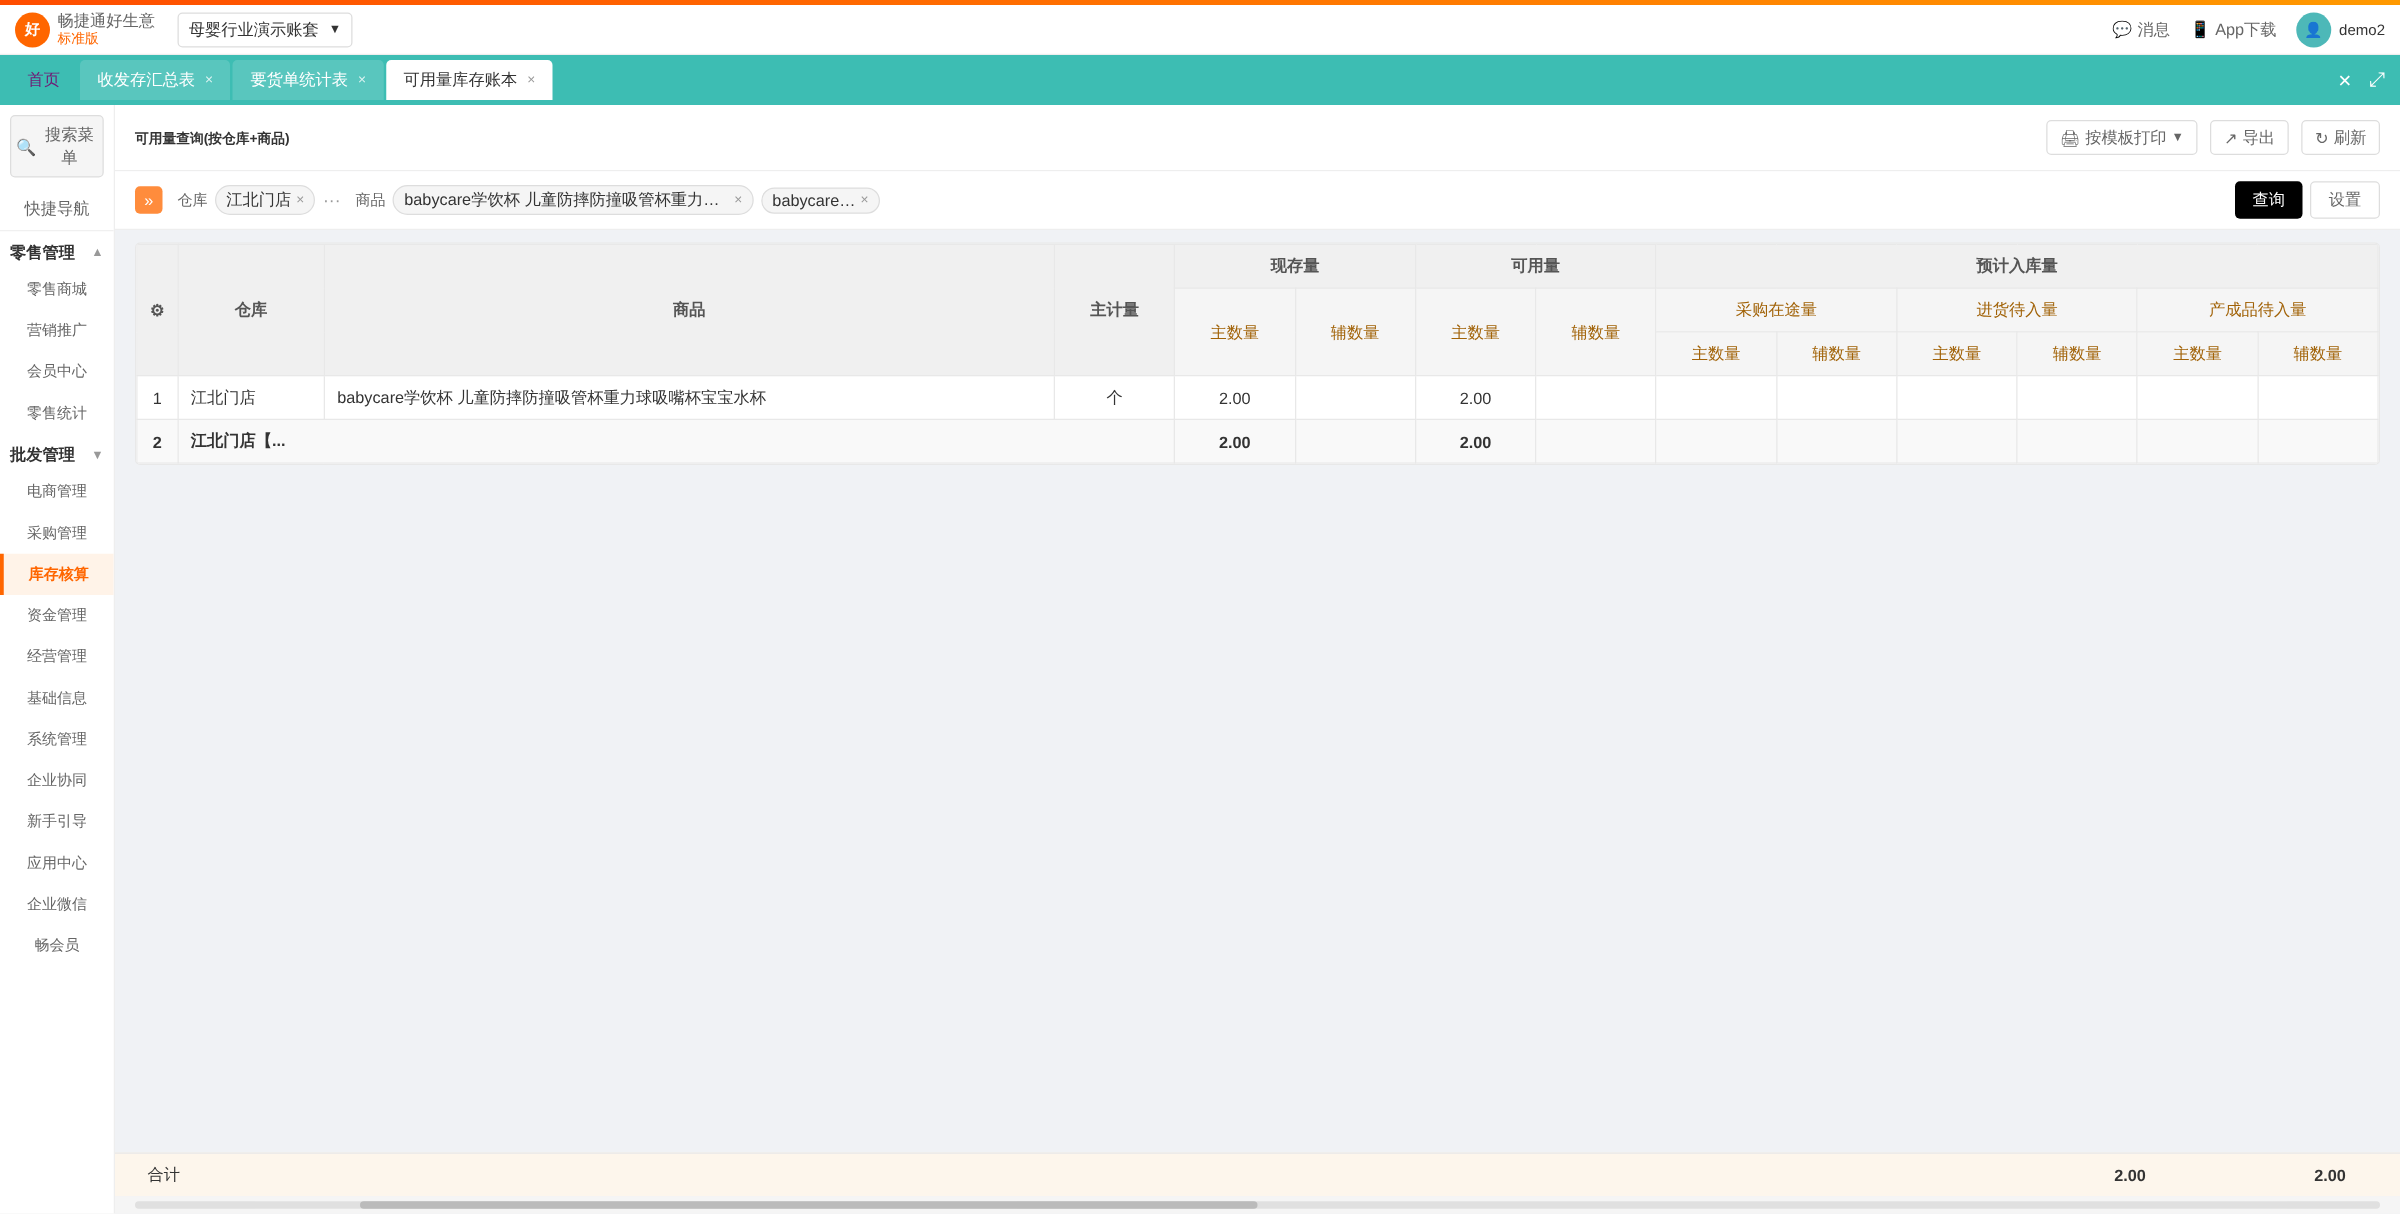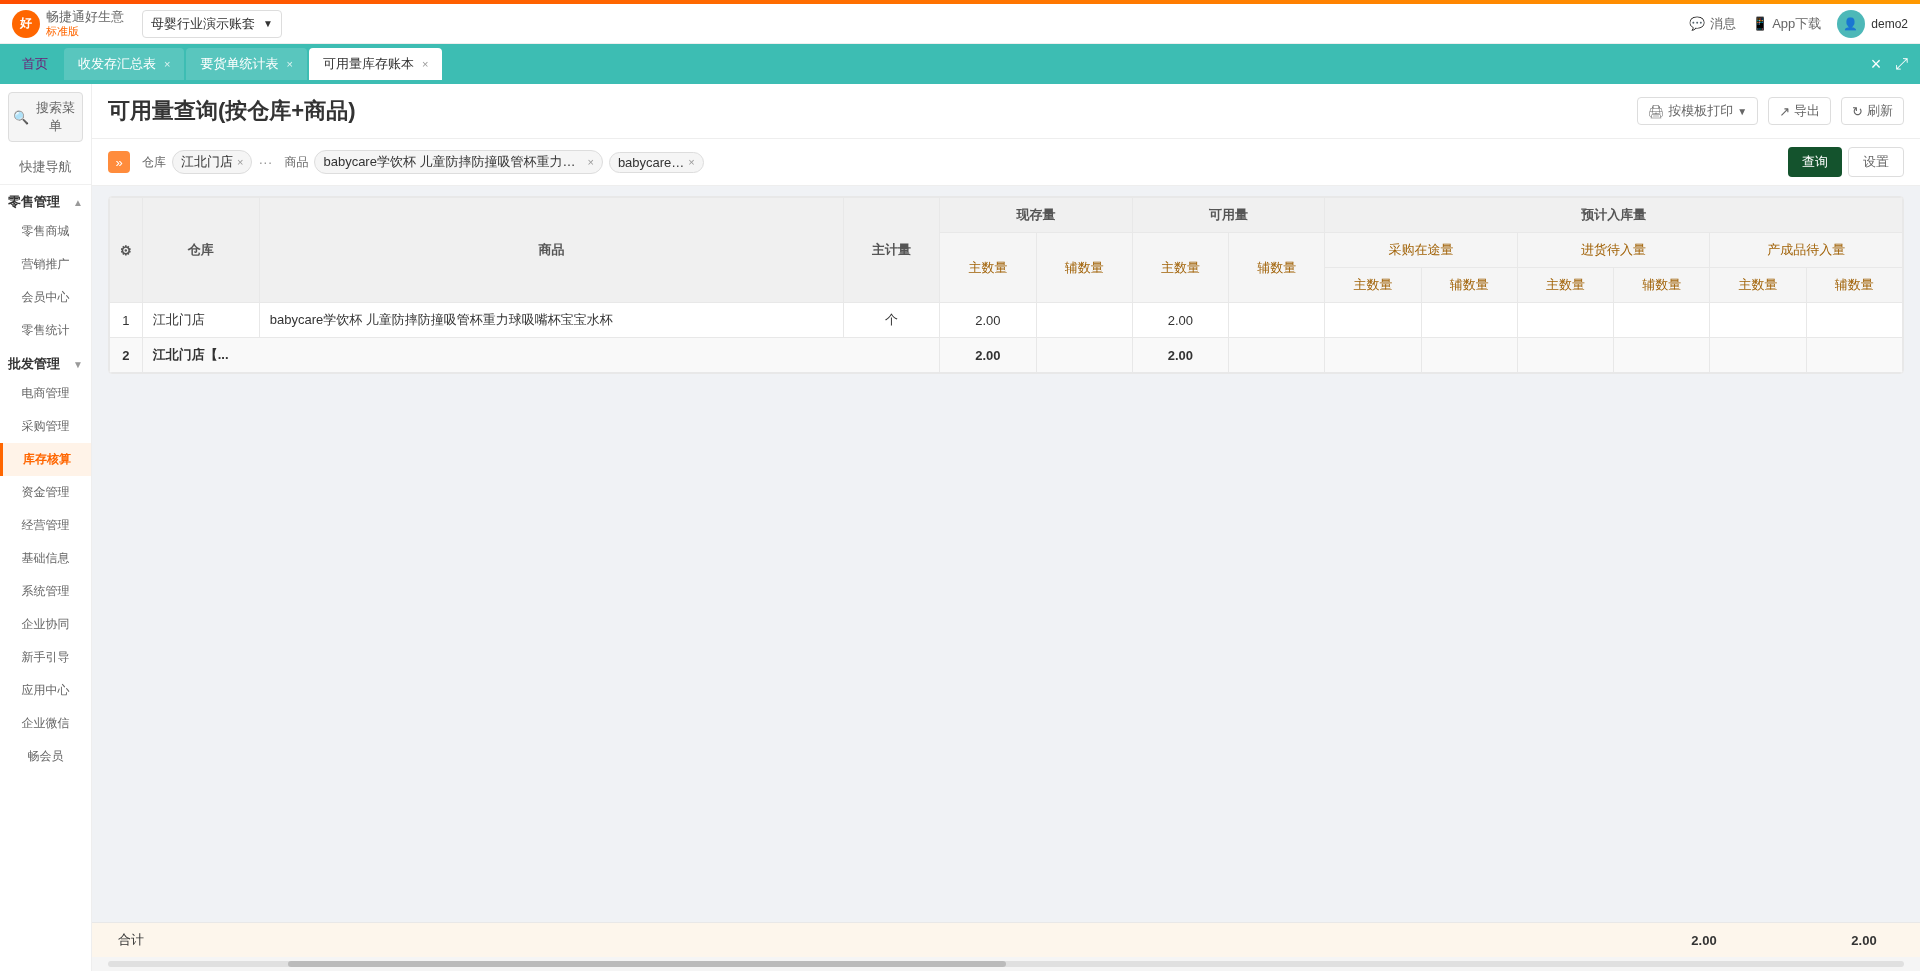--- a/index.html
+++ b/index.html
@@ -69,34 +69,34 @@
     .sidebar-group-label { padding: 8px 8px 4px; display: flex; align-items: center; justify-content: space-between; cursor: pointer; color: #333; font-size: 13px; font-weight: bold; }
     .sidebar-group-label .arrow { font-size: 10px; color: #999; }
     .sidebar-item { padding: 8px 12px; cursor: pointer; color: #666; font-size: 12px; text-align: center; }
     .sidebar-item.active { color: #ff6600; background: #fff3e8; border-left: 3px solid #ff6600; font-weight: bold; }
 
     
     .content-area { flex: 1; display: flex; flex-direction: column; overflow: hidden; background: #f0f2f5; }
 
     
     .page-header { background: #fff; padding: 12px 16px; display: flex; align-items: center; justify-content: space-between; border-bottom: 1px solid #eee; flex-shrink: 0; }
-    .page-title { font-size: 22px; color: #333; font-weight: bold; }
+    .page-title { font-size: 11px; color: #333; font-weight: bold; }
     .page-header-actions { display: flex; align-items: center; gap: 10px; }
     .action-btn { display: flex; align-items: center; gap: 4px; padding: 4px 10px; border: 1px solid #ddd; border-radius: 4px; cursor: pointer; color: #666; font-size: 12px; background: #fff; }
 
     
     .filter-bar { background: #fff; padding: 8px 16px; display: flex; align-items: center; gap: 12px; border-bottom: 1px solid #eee; flex-shrink: 0; }
     .filter-expand-btn { width: 22px; height: 22px; background: #ff8c3c; border-radius: 4px; display: flex; align-items: center; justify-content: center; cursor: pointer; color: #fff; font-size: 14px; flex-shrink: 0; }
     .filter-item { display: flex; align-items: center; gap: 6px; }
     .filter-label { color: #666; font-size: 12px; white-space: nowrap; }
     .filter-tag { display: flex; align-items: center; gap: 4px; padding: 2px 8px; background: #f5f5f5; border: 1px solid #ddd; border-radius: 12px; font-size: 12px; color: #333; }
     .filter-tag .tag-close { cursor: pointer; color: #999; font-size: 11px; }
     .filter-dots { color: #999; cursor: pointer; font-size: 14px; }
     .filter-actions { display: flex; gap: 6px; margin-left: auto; }
-    .btn-query { background: #14532d; color: #fff; border: none; border-radius: 4px; padding: 5px 14px; cursor: pointer; font-size: 13px; }
+    .btn-query { background: #000000; color: #fff; border: none; border-radius: 4px; padding: 5px 14px; cursor: pointer; font-size: 13px; }
     .btn-set { background: #fff; color: #666; border: 1px solid #ddd; border-radius: 4px; padding: 5px 14px; cursor: pointer; font-size: 13px; }
 
     
     .table-area { flex: 1; overflow: auto; padding: 10px 16px; background: #f0f2f5; }
     .table-wrapper { background: #fff; border-radius: 4px; border: 1px solid #e8e8e8; overflow: hidden; }
 
     table { width: 100%; border-collapse: collapse; font-size: 13px; }
     thead tr { background: #f5f5f5; }
     thead th { padding: 8px 10px; color: #a16207; font-weight: normal; border: 1px solid #e8e8e8; text-align: center; white-space: nowrap; }
     tbody tr { background: #fff; }

